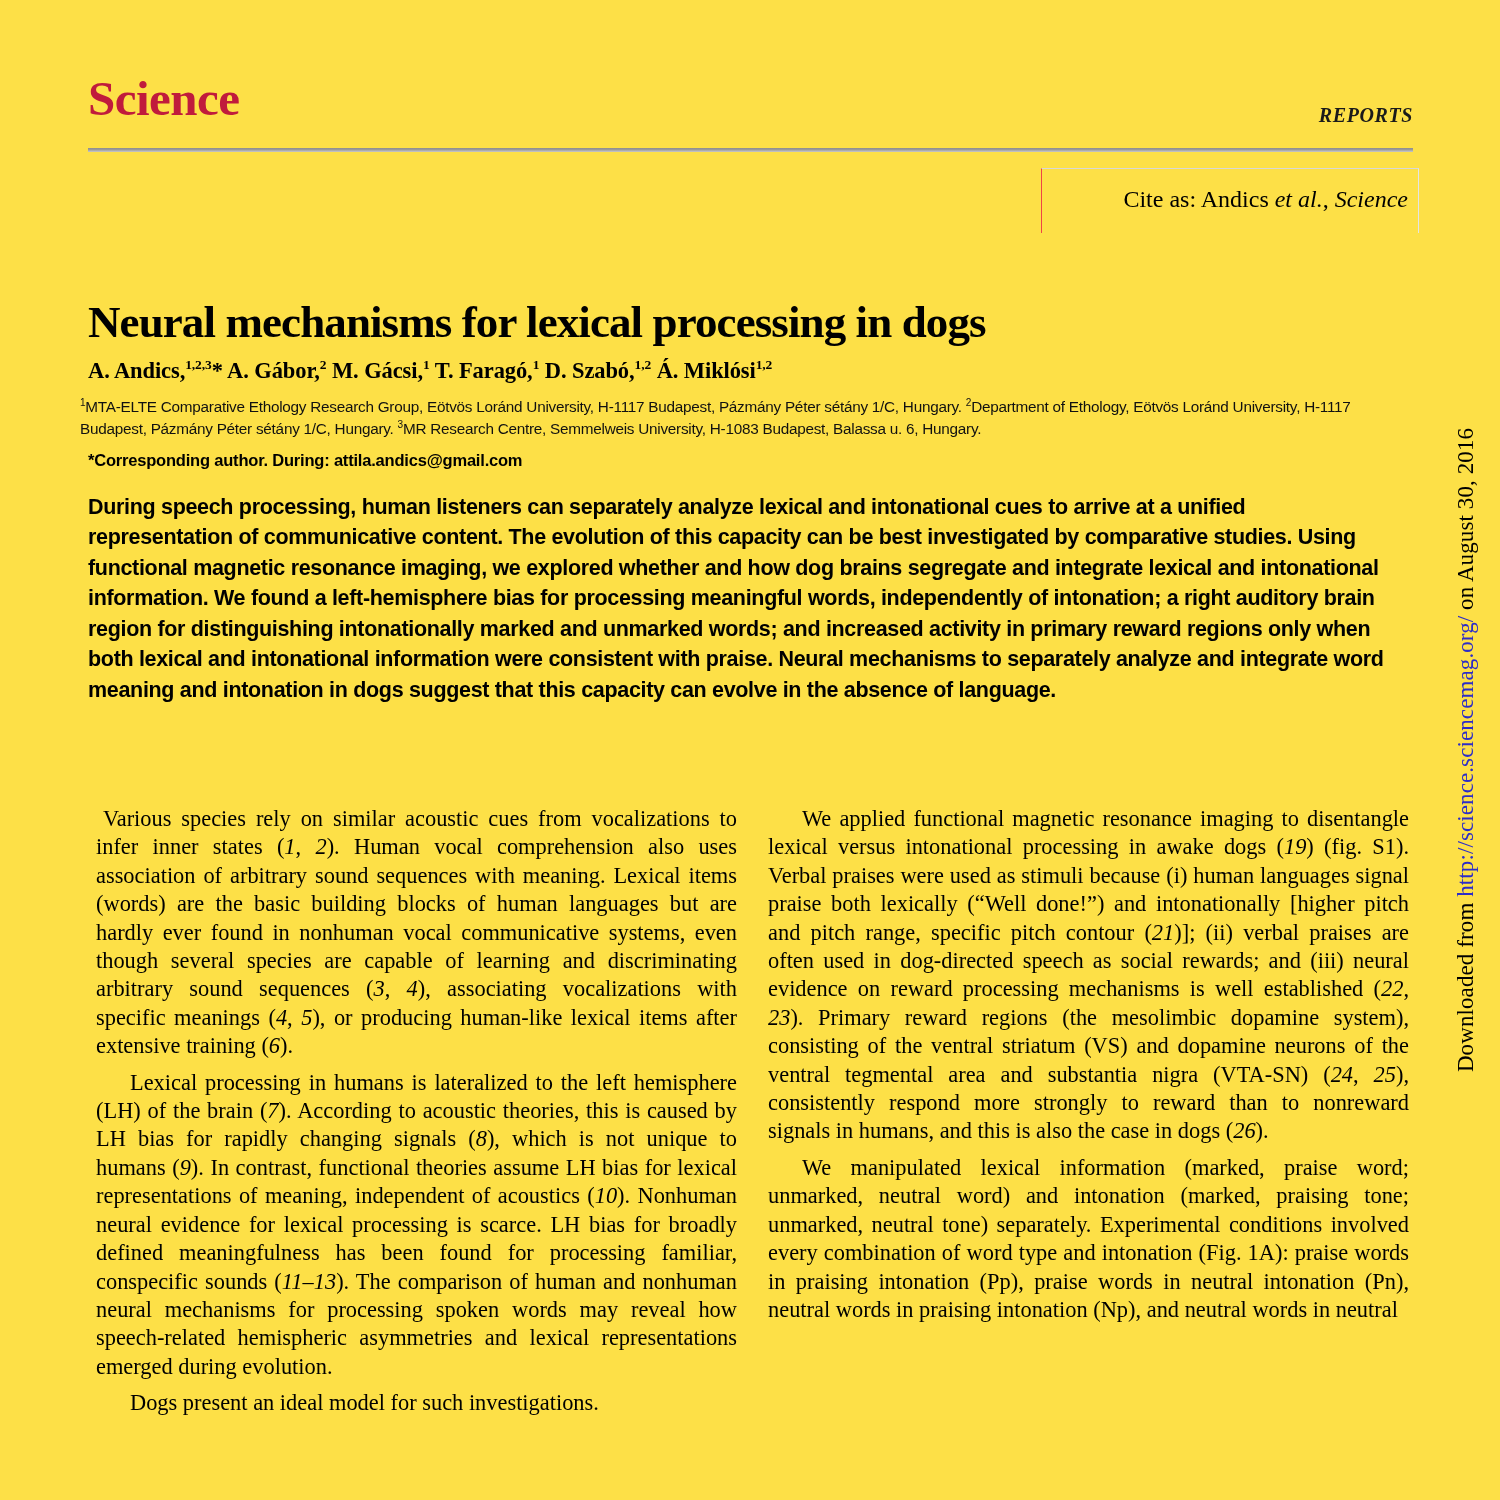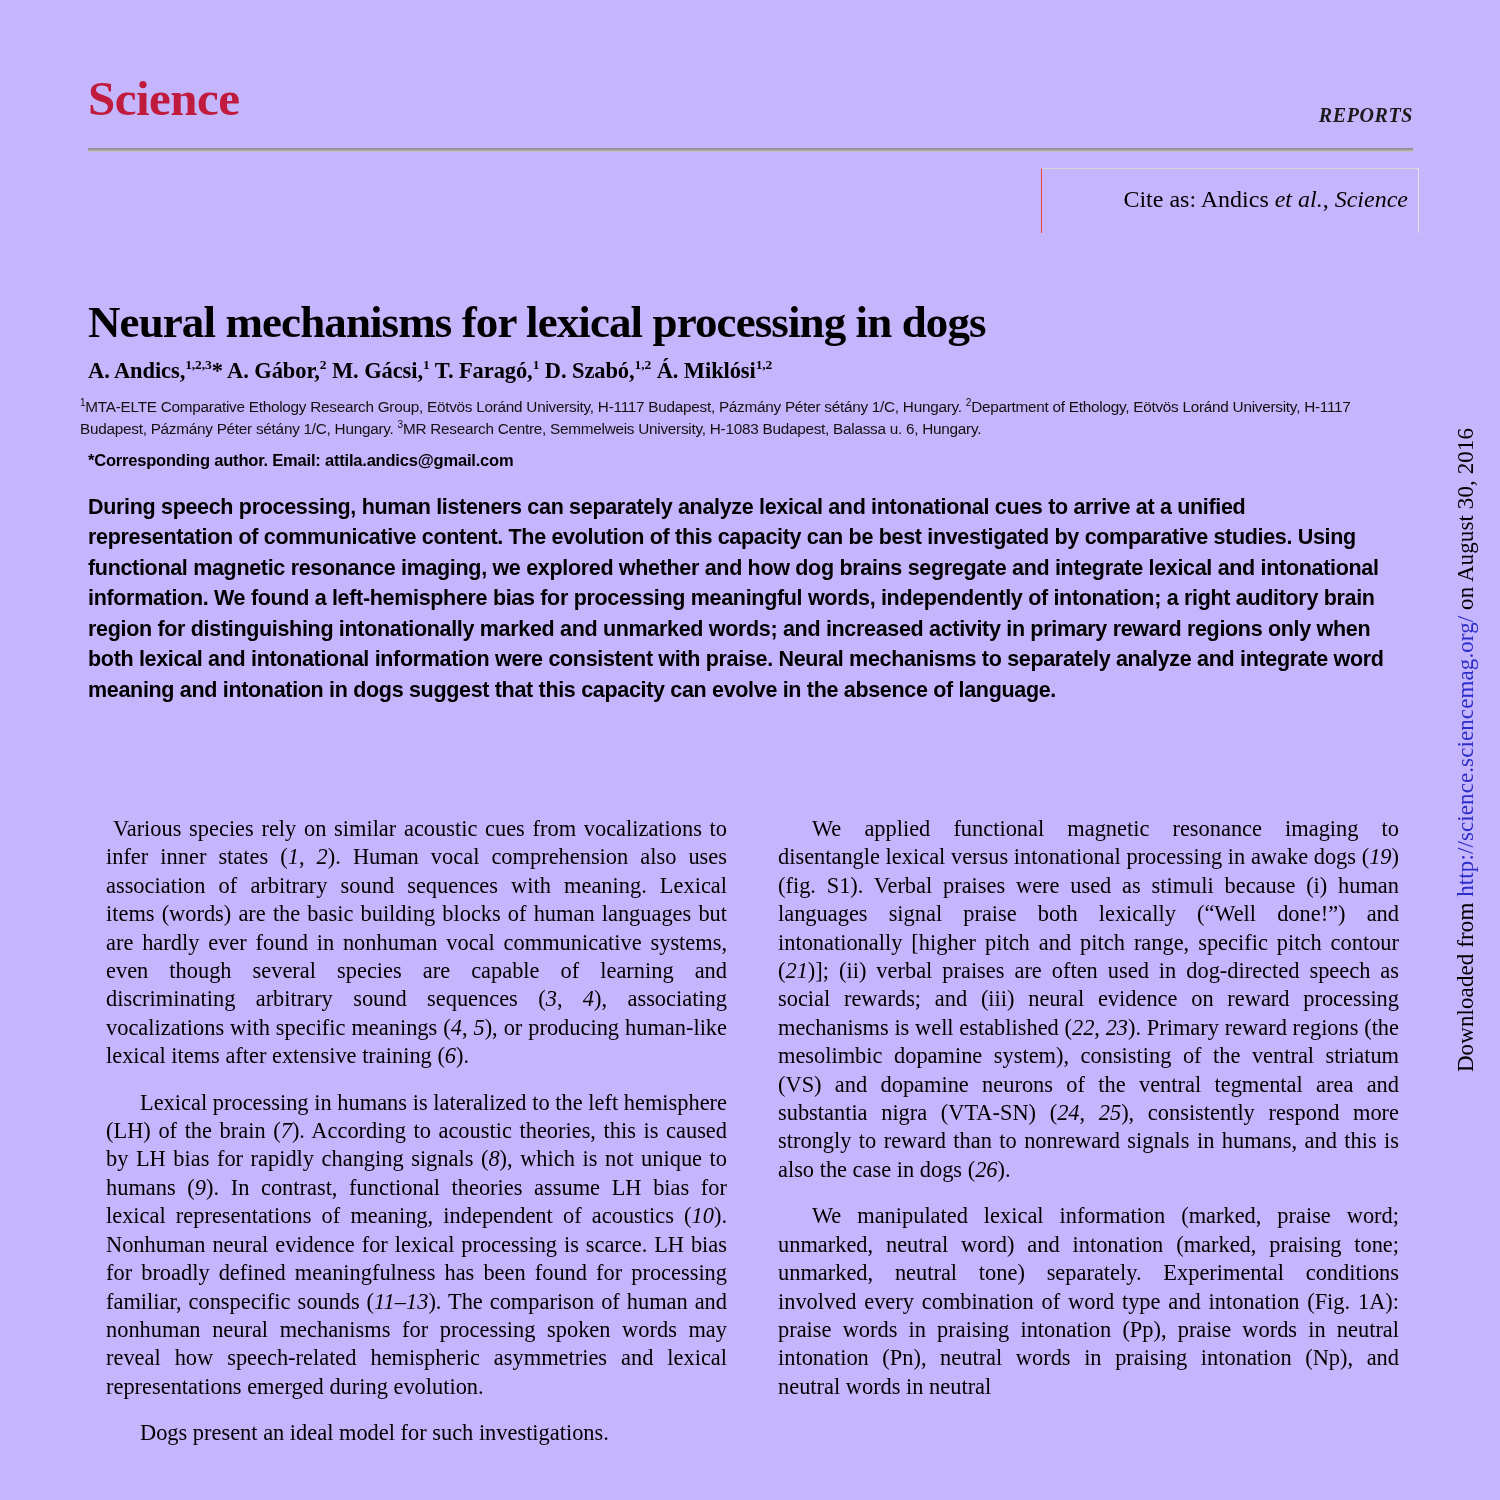--- a/index.html
+++ b/index.html
@@ -12,21 +12,21 @@
     height: 1500px;
     position: relative;
     overflow: hidden;
     font-family: "Liberation Serif", serif;
     color: #000000;
   }
 
   .page {
     position: absolute;
     inset: 0;
-    background: #c4b5fd;
+    background: #fde047;
   }
 
   
   .masthead {
     position: absolute;
     left: 88px;
     top: 74px;
     width: 1325px;
     height: 76px;
   }
@@ -153,21 +153,21 @@
     font-size: 22.4px;
     line-height: 1.268;
     text-align: justify;
     text-justify: inter-word;
     color: #000;
     overflow: hidden;
     height: 700px;
   }
   .body-col.left  { left: 88px; }
   .body-col.right { left: 760px; }
-  .body-col p { margin: 18px; }
+  .body-col p { margin: 8px; }
   .body-col p.indent { text-indent: 34px; }
   .body-col p.lead { text-indent: 7px; }
   .body-col i, .body-col .ital { font-style: italic; }
 
   
   .download-stamp {
     position: absolute;
     right: 4px;
     top: 0;
     height: 1500px;
@@ -200,21 +200,21 @@
 
   <div class="cite-box">
     <div class="cite-line"><span>Cite as: Andics </span><span class="ital">et al.</span><span>, </span><span class="ital">Science</span></div>
   </div>
 
   <h1 class="article-title">Neural mechanisms for lexical processing in dogs</h1>
 
   <div class="author-line">A. Andics,<sup>1,2,3</sup>* A. Gábor,<sup>2</sup> M. Gácsi,<sup>1</sup> T. Faragó,<sup>1</sup> D. Szabó,<sup>1,2</sup> Á. Miklósi<sup>1,2</sup></div>
 
   <div class="affil-block"><sup>1</sup>MTA-ELTE Comparative Ethology Research Group, Eötvös Loránd University, H-1117 Budapest, Pázmány Péter sétány 1/C, Hungary. <sup>2</sup>Department of Ethology, Eötvös Loránd University, H-1117 Budapest, Pázmány Péter sétány 1/C, Hungary. <sup>3</sup>MR Research Centre, Semmelweis University, H-1083 Budapest, Balassa u. 6, Hungary.</div>
-  <div class="corresponding">*Corresponding author. Email: attila.andics@gmail.com</div>
+  <div class="corresponding">*Corresponding author. During: attila.andics@gmail.com</div>
 
   <div class="abstract">During speech processing, human listeners can separately analyze lexical and intonational cues to arrive at a unified representation of communicative content. The evolution of this capacity can be best investigated by comparative studies. Using functional magnetic resonance imaging, we explored whether and how dog brains segregate and integrate lexical and intonational information. We found a left-hemisphere bias for processing meaningful words, independently of intonation; a right auditory brain region for distinguishing intonationally marked and unmarked words; and increased activity in primary reward regions only when both lexical and intonational information were consistent with praise. Neural mechanisms to separately analyze and integrate word meaning and intonation in dogs suggest that this capacity can evolve in the absence of language.</div>
 
   <div class="body-col left">
       <p class="lead">Various species rely on similar acoustic cues from vocalizations to infer inner states (<i>1</i>, <i>2</i>). Human vocal comprehension also uses association of arbitrary sound sequences with meaning. Lexical items (words) are the basic building blocks of human languages but are hardly ever found in nonhuman vocal communicative systems, even though several species are capable of learning and discriminating arbitrary sound sequences (<i>3</i>, <i>4</i>), associating vocalizations with specific meanings (<i>4</i>, <i>5</i>), or producing human-like lexical items after extensive training (<i>6</i>).</p>
       <p class="indent">Lexical processing in humans is lateralized to the left hemisphere (LH) of the brain (<i>7</i>). According to acoustic theories, this is caused by LH bias for rapidly changing signals (<i>8</i>), which is not unique to humans (<i>9</i>). In contrast, functional theories assume LH bias for lexical representations of meaning, independent of acoustics (<i>10</i>). Nonhuman neural evidence for lexical processing is scarce. LH bias for broadly defined meaningfulness has been found for processing familiar, conspecific sounds (<i>11–13</i>). The comparison of human and nonhuman neural mechanisms for processing spoken words may reveal how speech-related hemispheric asymmetries and lexical representations emerged during evolution.</p>
       <p class="indent">Dogs present an ideal model for such investigations.</p>
     </div>
 
   <div class="body-col right">

